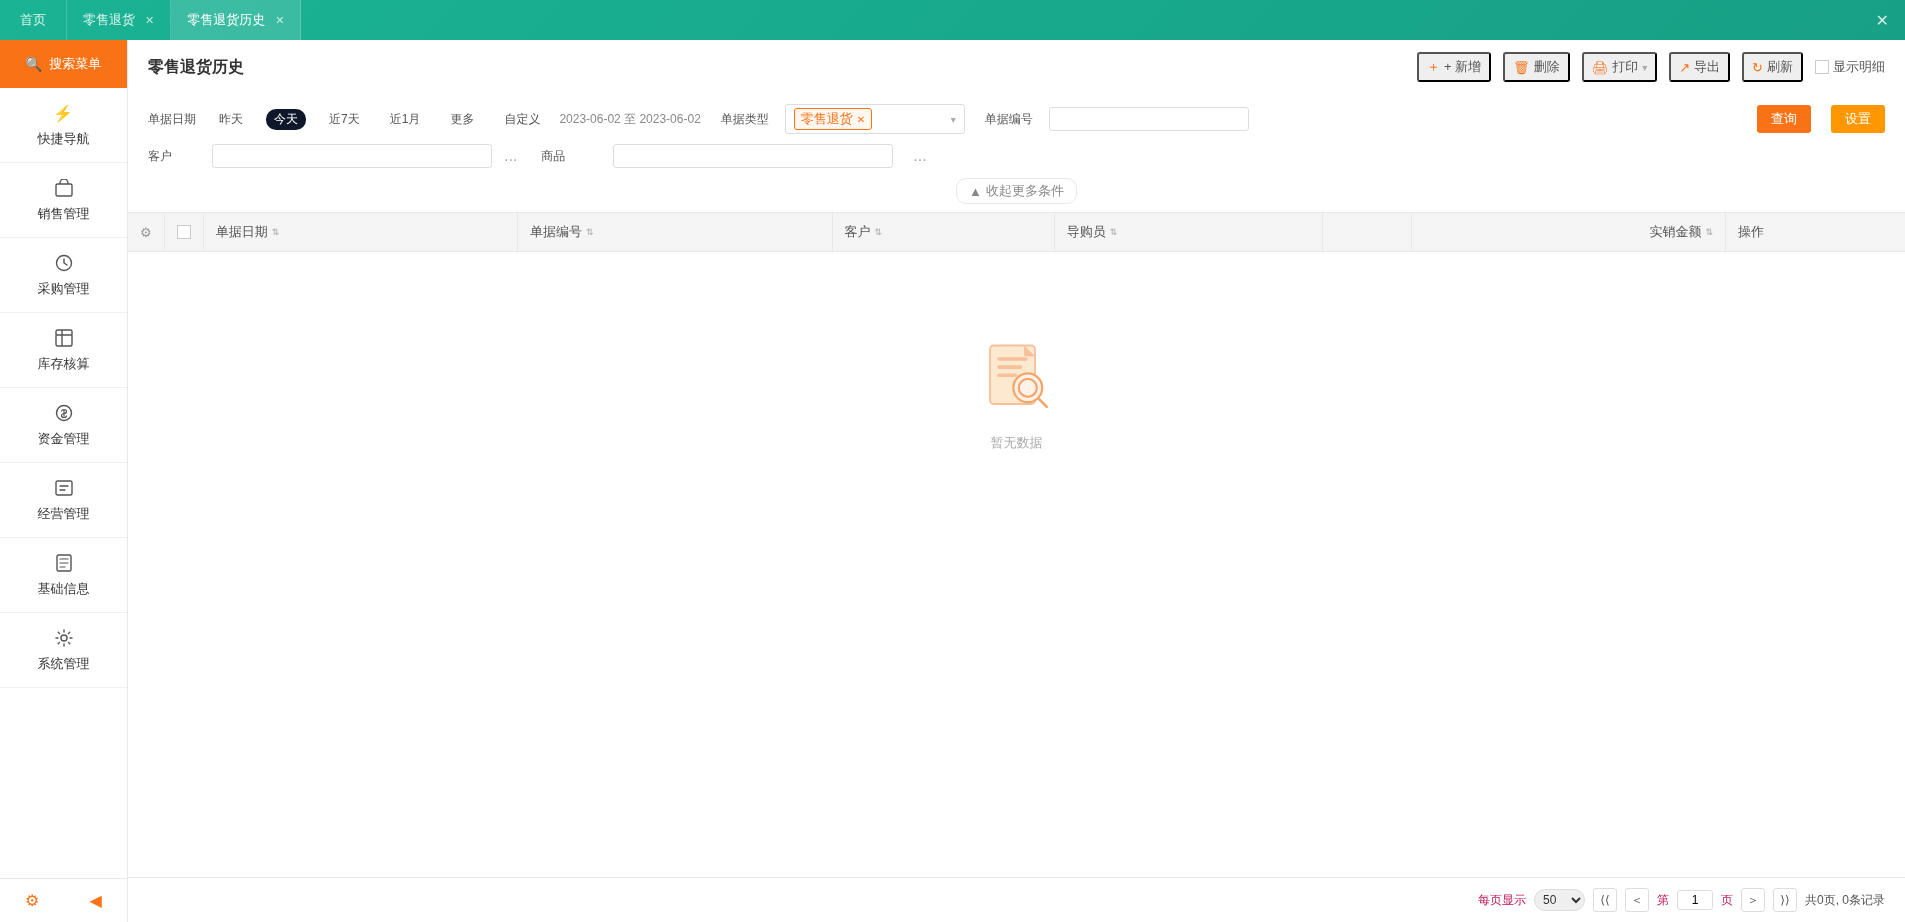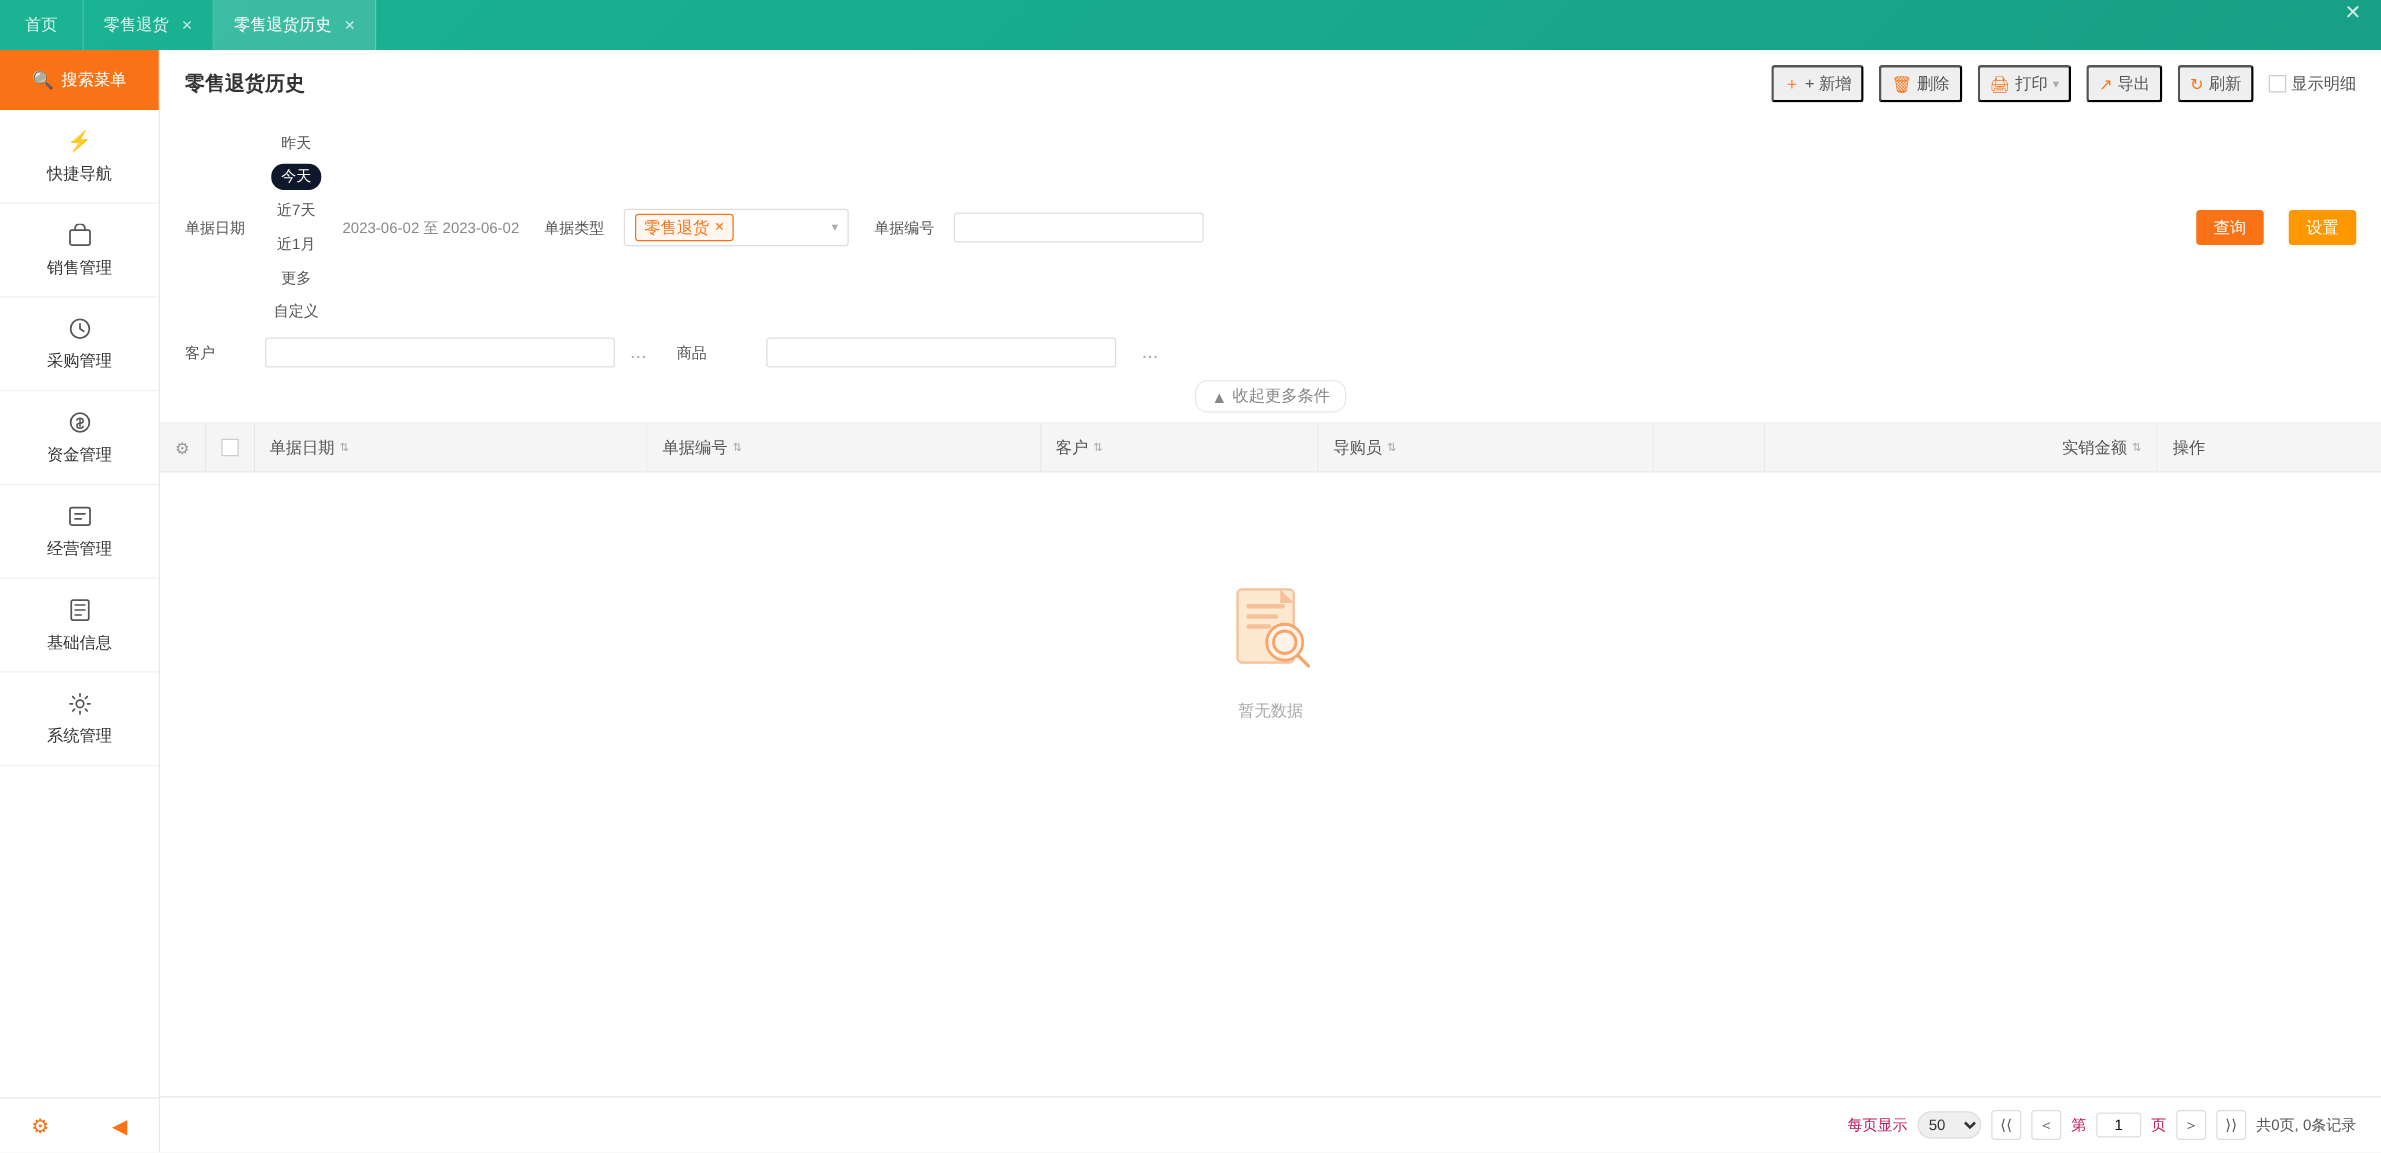--- a/index.html
+++ b/index.html
@@ -3,20 +3,21 @@
   <meta charset="utf-8">
   <style>
     * { box-sizing: border-box; margin: 0; padding: 0; font-family: 'Microsoft YaHei', Arial, sans-serif; font-size: 13px; }
     body { display: flex; flex-direction: column; height: 922px; width: 1905px; overflow: hidden; background: #f5f5f5; }
 
     
     .top-bar {
       height: 40px;
       background: linear-gradient(135deg, #1ab394, #17a085);
       display: flex;
+      align-items: center;
       padding: 0 0 0 0;
       flex-shrink: 0;
     }
     .top-bar-tabs {
       display: flex;
       align-items: stretch;
       height: 100%;
       flex: 1;
     }
     .tab-item {
@@ -188,22 +189,21 @@
     }
     .filter-label {
       color: #555;
       font-size: 12px;
       white-space: nowrap;
       min-width: 56px;
     }
     .filter-date-btns {
       display: flex;
       align-items: center;
-      gap: 6px;
-      flex-direction: column;
+      gap: 16px;
     }
     .date-btn {
       padding: 2px 7px;
       border-radius: 3px;
       cursor: pointer;
       font-size: 12px;
       color: #555;
     }
     .date-btn.active {
       background: #0f172a;
@@ -417,20 +417,29 @@
         <span>销售管理</span>
       </div>
       <div class="sidebar-item">
         <span class="icon">
           <svg width="18" height="18" viewBox="0 0 18 18" fill="none">
             <circle cx="9" cy="9" r="7.5" stroke="#555" stroke-width="1.4"></circle>
             <path d="M9 5v4l3 2" stroke="#555" stroke-width="1.4" stroke-linecap="round"></path>
           </svg>
         </span>
         <span>采购管理</span>
+      </div>
+      <div class="sidebar-item">
+        <span class="icon">
+          <svg width="18" height="18" viewBox="0 0 18 18" fill="none">
+            <rect x="1" y="1" width="16" height="16" rx="1.5" stroke="#555" stroke-width="1.4"></rect>
+            <path d="M1 6h16M7 1v16" stroke="#555" stroke-width="1.4"></path>
+          </svg>
+        </span>
+        <span>库存核算</span>
       </div>
       <div class="sidebar-item">
         <span class="icon">
           <svg width="18" height="18" viewBox="0 0 18 18" fill="none">
             <circle cx="9" cy="9" r="7.5" stroke="#555" stroke-width="1.4"></circle>
             <path d="M9 5.5v7M6.5 7.5c0-1.1.9-2 2.5-2s2.5.9 2.5 2-.9 2-2.5 2-2.5.9-2.5 2 .9 2 2.5 2 2.5-.9 2.5-2" stroke="#555" stroke-width="1.2"></path>
           </svg>
         </span>
         <span>资金管理</span>
       </div>

